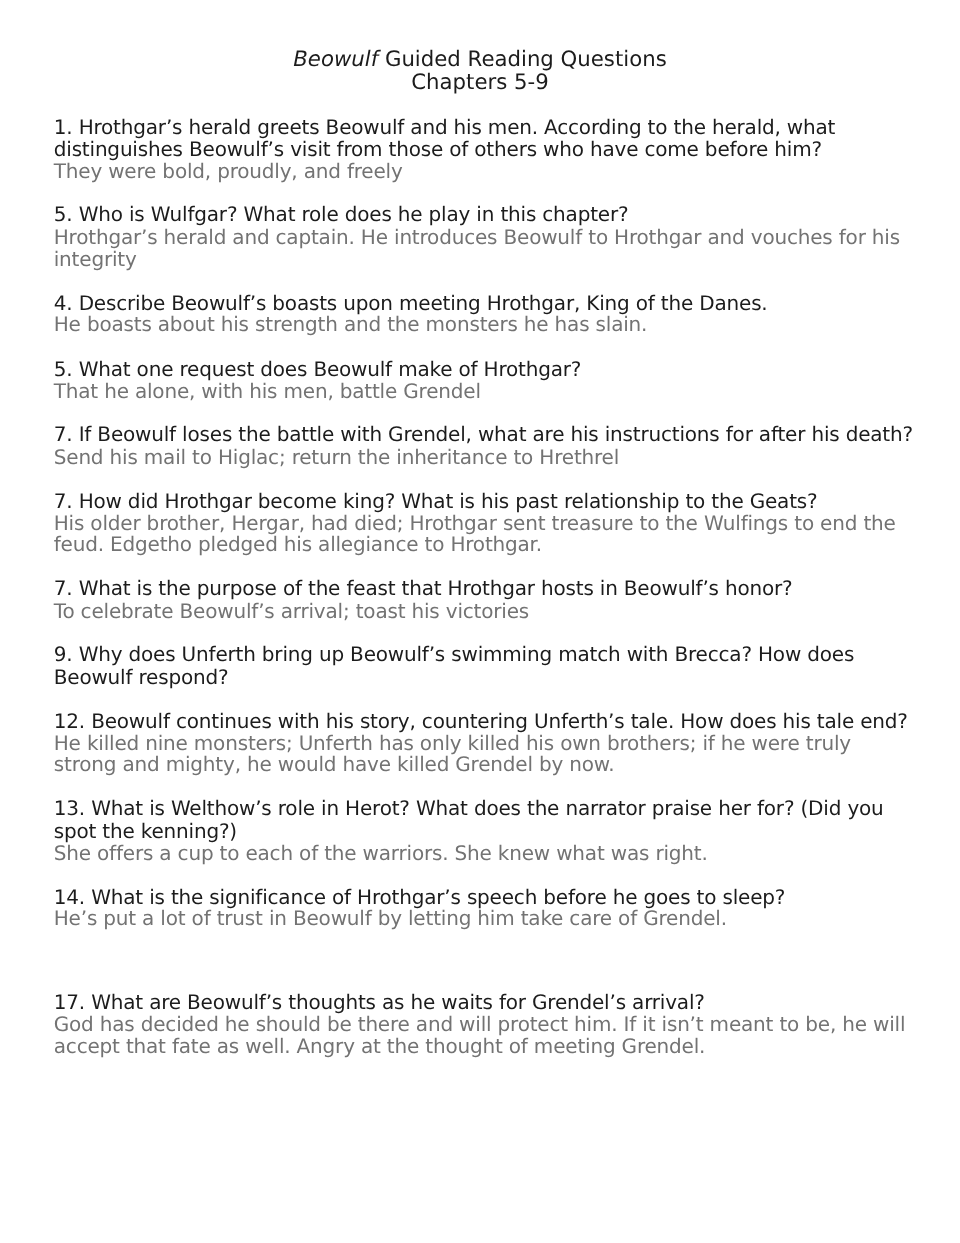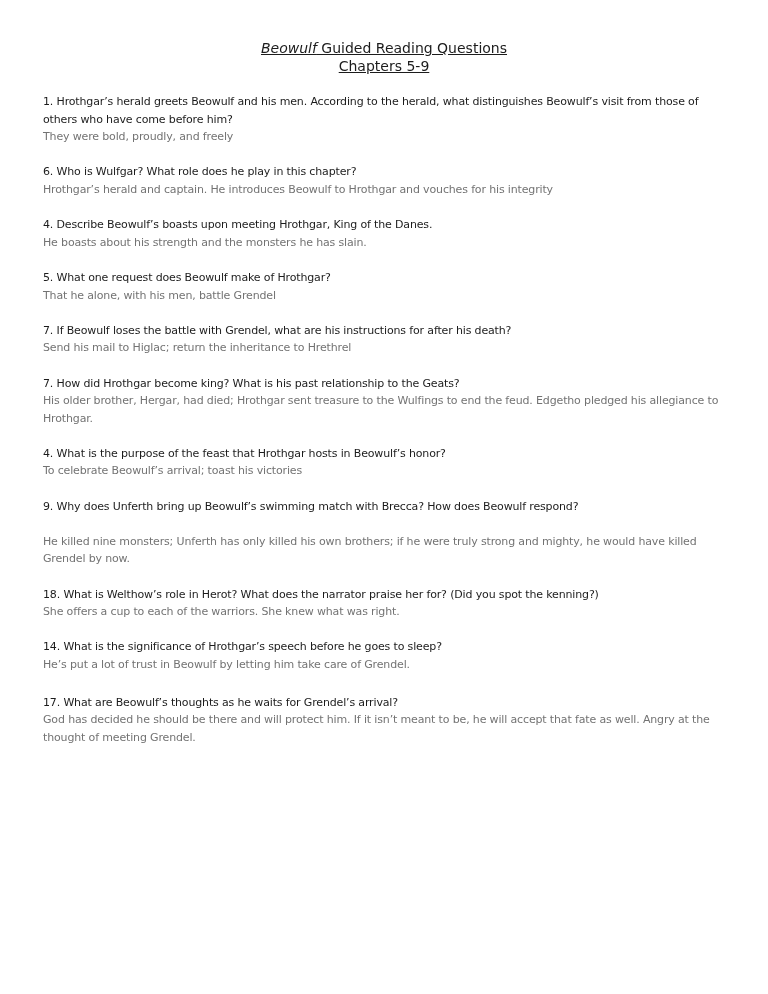--- a/index.html
+++ b/index.html
@@ -16,64 +16,63 @@
       color: #1c1c1c;
     }
     .page {
       position: absolute;
       left: 43px;
       top: 40px;
       width: 690px;
     }
     .title-block {
       text-align: center;
-      font-size: 14px;
+      font-size: 17px;
       line-height: 17.5px;
       margin-left: -43px;
       width: 768px;
       margin-bottom: 18px;
-      text-decoration: underline;
     }
     .title-block .italic {
       font-style: italic;
     }
     .qa {
-      font-size: 11px;
+      font-size: 16px;
       line-height: 17.6px;
       letter-spacing: -0.15px;
       margin-bottom: 17.6px;
     }
     .question {
       color: #1c1c1c;
     }
     .answer {
       color: #737373;
     }
     .qa.extra-gap {
-      margin-bottom: 20px;
+      margin-bottom: 49px;
     }
   </style>
 </head>
 <body>
 
 <div class="page">
   <div class="title-block">
     <div>
       <span class="italic">Beowulf</span><span> Guided Reading Questions</span>
     </div>
     <div>Chapters 5-9</div>
   </div>
 
   <div class="qa">
     <div class="question">1.  Hrothgar’s herald greets Beowulf and his men. According to the herald, what distinguishes Beowulf’s visit from those of others who have come before him?</div>
     <div class="answer">They were bold, proudly, and freely</div>
   </div>
 
   <div class="qa">
-    <div class="question">6. Who is Wulfgar? What role does he play in this chapter?</div>
+    <div class="question">5. Who is Wulfgar? What role does he play in this chapter?</div>
     <div class="answer">Hrothgar’s herald and captain. He introduces Beowulf to Hrothgar and vouches for his integrity</div>
   </div>
 
 
   <div class="qa">
     <div class="question">4. Describe Beowulf’s boasts upon meeting Hrothgar, King of the Danes.</div>
     <div class="answer">He boasts about his strength and the monsters he has slain.</div>
   </div>
 
   <div class="qa">
@@ -85,34 +84,35 @@
     <div class="question">7. If Beowulf loses the battle with Grendel, what are his instructions for after his death?</div>
     <div class="answer">Send his mail to Higlac; return the inheritance to Hrethrel</div>
   </div>
 
   <div class="qa">
     <div class="question">7. How did Hrothgar become king? What is his past relationship to the Geats?</div>
     <div class="answer">His older brother, Hergar, had died; Hrothgar sent treasure to the Wulfings to end the feud.  Edgetho pledged his allegiance to Hrothgar.</div>
   </div>
 
   <div class="qa">
-    <div class="question">4. What is the purpose of the feast that Hrothgar hosts in Beowulf’s honor?</div>
+    <div class="question">7. What is the purpose of the feast that Hrothgar hosts in Beowulf’s honor?</div>
     <div class="answer">To celebrate Beowulf’s arrival; toast his victories</div>
   </div>
 
   <div class="qa">
     <div class="question">9. Why does Unferth bring up Beowulf’s swimming match with Brecca? How does Beowulf respond?</div>
   </div>
 
   <div class="qa">
+    <div class="question">12. Beowulf continues with his story, countering Unferth’s tale. How does his tale end?</div>
     <div class="answer">He killed nine monsters; Unferth has only killed his own brothers; if he were truly strong and mighty, he would have killed Grendel by now.</div>
   </div>
 
   <div class="qa">
-    <div class="question">18. What is Welthow’s role in Herot? What does the narrator praise her for? (Did you spot the kenning?)</div>
+    <div class="question">13. What is Welthow’s role in Herot? What does the narrator praise her for? (Did you spot the kenning?)</div>
     <div class="answer">She offers a cup to each of the warriors.  She knew what was right.</div>
   </div>
 
   <div class="qa extra-gap">
     <div class="question">14. What is the significance of Hrothgar’s speech before he goes to sleep?</div>
     <div class="answer">He’s put a lot of trust in Beowulf by letting him take care of Grendel.</div>
   </div>
 
   <div class="qa">
     <div class="question">17. What are Beowulf’s thoughts as he waits for Grendel’s arrival?</div>

